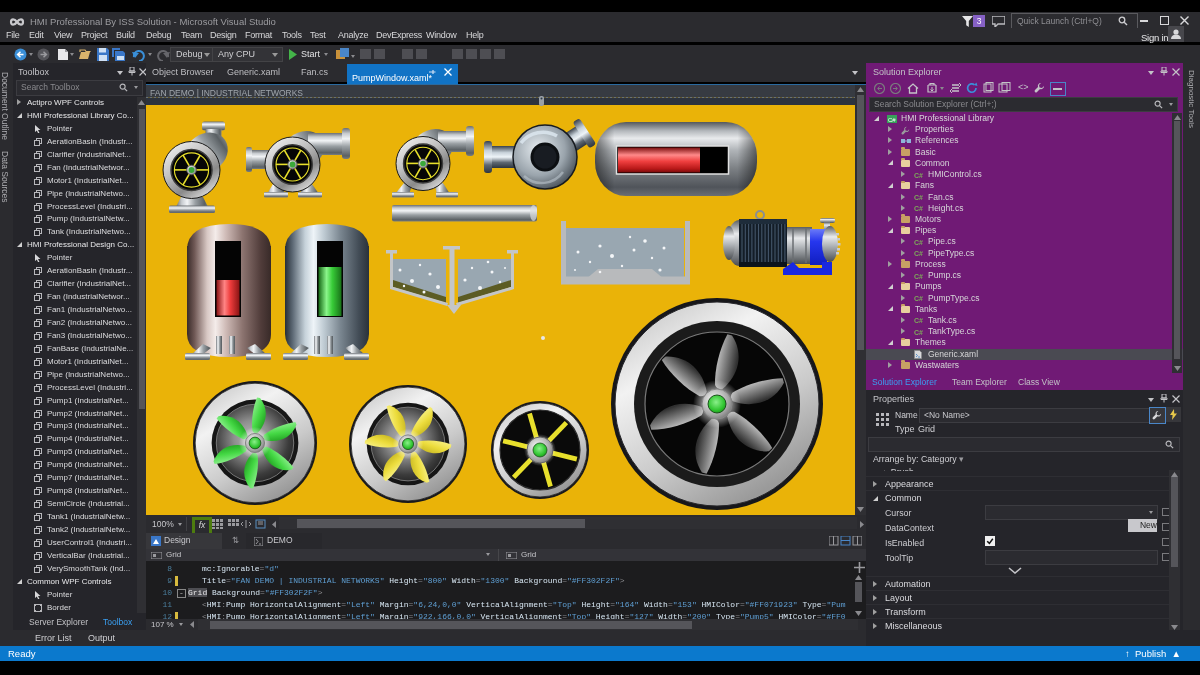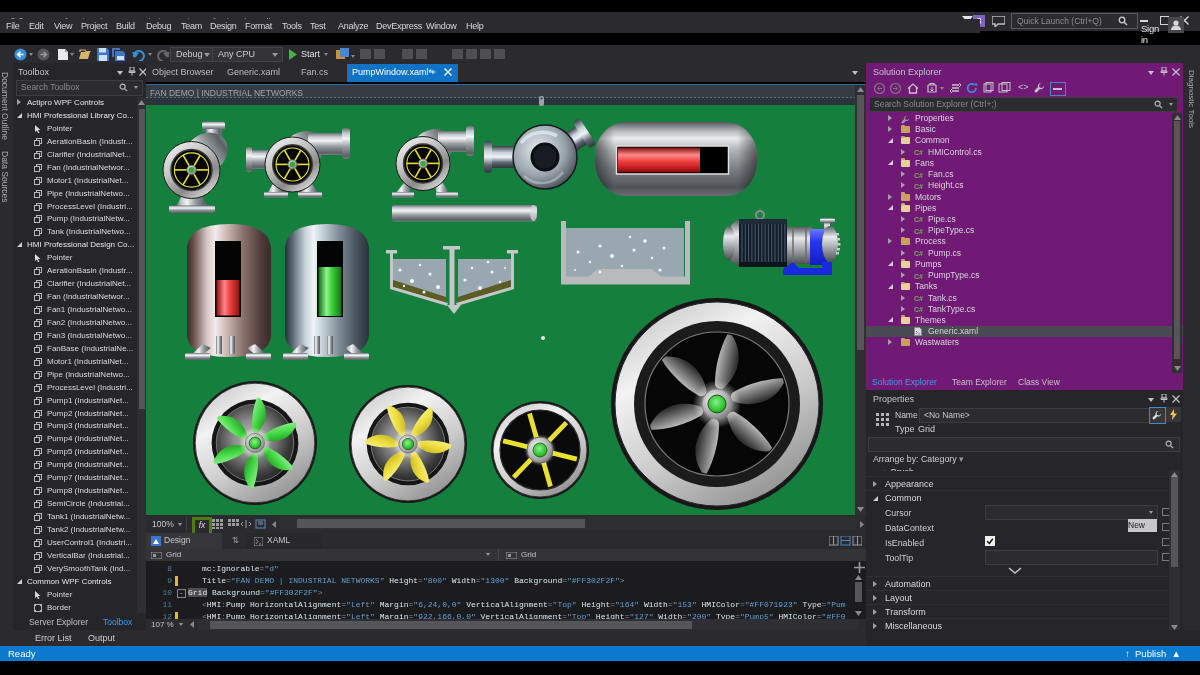--- a/index.html
+++ b/index.html
@@ -1,20 +1,20 @@
 <!DOCTYPE html>
 <html><head>
 <meta charset="utf-8">
 <style>
   html,body{margin:0;padding:0;background:#000;}
   #app{position:relative;width:1200px;height:675px;background:#000;overflow:hidden;
        font-family:"Liberation Sans",sans-serif;-webkit-font-smoothing:antialiased;}
   .abs{position:absolute;}
   .titlebar{left:0;top:12px;width:1200px;height:19px;background:#2b2b2f;color:#9c9ca0;}
-  .menubar{left:0;top:19px;width:980px;height:14px;background:#2b2b2f;color:#d8d8da;font-size:9px;letter-spacing:-0.25px;}
+  .menubar{left:0;top:28px;width:1200px;height:14px;background:#2b2b2f;color:#d8d8da;font-size:9px;letter-spacing:-0.25px;}
   .menubar span{position:absolute;top:2px;}
   .toolbar{left:0;top:45px;width:1200px;height:19px;background:#2b2b2f;}
   .combo{position:absolute;top:2px;height:13px;background:#333337;border:1px solid #434346;
          color:#cfcfd2;font-size:9px;line-height:13px;padding-left:5px;}
   .combo:after{content:"";position:absolute;right:4px;top:5px;border:3px solid transparent;border-top:4px solid #999;}
   .statusbar{left:0;top:646px;width:1200px;height:15px;background:#0b79cd;color:#fff;font-size:9.5px;}
   .errorrow{left:0;top:630px;width:866px;height:16px;background:#2b2b2f;color:#cfcfd2;font-size:9px;}
   .leftstrip{left:0;top:63px;width:13px;height:567px;background:#2b2b2f;color:#ababaf;}
   .vtext{position:absolute;font-size:8.5px;white-space:nowrap;transform-origin:0 0;transform:rotate(90deg);}
   
@@ -28,22 +28,22 @@
   .tbi .tx{position:absolute;left:34px;top:0;}
   .tbh{position:relative;height:12.95px;line-height:12.95px;white-space:nowrap;color:#e8e8ea;}
   .tbh .tx{position:absolute;left:14px;top:0;}
   .arr-c{position:absolute;left:4px;top:3px;width:0;height:0;border-bottom:5px solid #d0d0d0;border-left:5px solid transparent;}
   .arr-e{position:absolute;left:4px;top:2px;width:0;height:0;border-left:4px solid #a0a0a0;border-top:3.5px solid transparent;border-bottom:3.5px solid transparent;}
   .sb{position:absolute;background:#2f2f33;}
   .sb .th{position:absolute;background:#55555a;}
   
   .tabwell{left:146px;top:63px;width:720px;height:19px;background:#2b2b2f;color:#bdbdc1;font-size:9px;}
   .dtab{position:absolute;top:1px;height:16px;line-height:16px;}
-  .atab{position:absolute;top:1px;height:18px;line-height:16px;background:#1173c5;color:#fff;padding:0 5px;}
-  .design{left:146px;top:85px;width:709px;height:430px;background:#15803d;overflow:hidden;}
+  .atab{position:absolute;top:1px;height:18px;line-height:16px;background:#1173c5;color:#fff;padding:6px 5px;}
+  .design{left:146px;top:85px;width:709px;height:430px;background:#eab308;overflow:hidden;}
   .vscroll{left:855px;top:85px;width:11px;height:430px;background:#2f2f33;}
   .zoomrow{left:146px;top:515px;width:720px;height:18px;background:#2b2b2f;color:#c8c8cc;font-size:8.5px;}
   .dxrow{left:146px;top:533px;width:720px;height:16px;background:#2b2b2f;color:#c8c8cc;font-size:8.5px;}
   .crumbrow{left:146px;top:549px;width:720px;height:12px;background:#333338;color:#c8c8cc;font-size:8px;}
   .coderow{left:146px;top:561px;width:720px;height:58px;background:#1c1c1e;font-family:"Liberation Mono",monospace;font-size:8px;}
   .codeline{position:absolute;left:0;height:12px;line-height:12px;white-space:nowrap;}
   .lnum{position:absolute;width:26px;text-align:right;color:#4b7f9e;}
   .codebot{left:146px;top:619px;width:720px;height:11px;background:#2b2b2f;color:#c8c8cc;font-size:8px;}
   
   .solx{left:866px;top:63px;width:317px;height:327px;background:#701a75;}
@@ -965,21 +965,21 @@
           <path d="M2 8 L5 3 L8 8z" fill="#fff"></path>
         </svg>
       <span class="abs" style="left:18px;top:2px;">Design</span>
     </div>
     <span class="abs" style="left:86px;top:2px;color:#9a9a9e;">⇅</span>
     <div class="abs" style="left:100px;top:0;width:76px;height:16px;background:#28282c;">
       <svg class="abs" style="left:8px;top:4px" width="9" height="9" viewBox="0 0 9 9">
           <rect x="0" y="0" width="9" height="9" fill="none" stroke="#9a9a9e"></rect>
           <path d="M2 2 L4 4.5 L2 7 M5 7 h2" stroke="#9a9a9e" fill="none"></path>
         </svg>
-      <span class="abs" style="left:21px;top:2px;">XAML</span>
+      <span class="abs" style="left:21px;top:2px;">DEMO</span>
     </div>
     <svg class="abs" style="left:683px;top:3px" width="33" height="10" viewBox="0 0 33 10">
       <rect x="0" y="0" width="9" height="9" fill="none" stroke="#9a9a9e"></rect>
         <path d="M4.5 0 v9" stroke="#9a9a9e"></path>
       <rect x="12" y="0" width="9" height="9" fill="none" stroke="#4a86c8"></rect>
         <path d="M12 4.5 h9" stroke="#4a86c8"></path>
       <rect x="24" y="0" width="9" height="9" fill="none" stroke="#9a9a9e"></rect>
         <path d="M28.5 0 v9" stroke="#9a9a9e"></path>
     </svg>
   </div>
@@ -1098,25 +1098,42 @@
         <div class="abs" style="left:184px;top:2px;width:14px;height:12px;border:1px solid #4a86c8;">
           <div class="abs" style="left:2px;top:5px;width:9px;height:2px;background:#c3c3c7;"></div>
         </div>
       </div>
       <div class="abs" style="left:3px;top:34px;width:303px;height:13px;background:#2b2b30;border:1px solid #3c3c41;color:#8a8a8e;font-size:8.5px;line-height:13px;padding-left:4px;">Search Solution Explorer (Ctrl+;)<svg class="abs" style="right:14px;top:2px" width="9" height="9" viewBox="0 0 10 10">
           <circle cx="4" cy="4" r="2.8" fill="none" stroke="#b8b8bc" stroke-width="1.3"></circle>
           <path d="M6.2 6.2 L9 9" stroke="#b8b8bc" stroke-width="1.4"></path>
         </svg><div class="abs" style="right:4px;top:5px;border:2.5px solid transparent;border-top:3.5px solid #9a9a9e;"></div></div>
       <div class="abs" style="left:0;top:50px;width:317px;">
         <div class="sxi" style="">
+          <span class="arr-c" style="left:8px;top:2.5px;"></span>
+          <svg class="abs" style="left:21px;top:2px" width="10" height="8" viewBox="0 0 10 8">
+            <rect x="0" y="0" width="10" height="8" fill="#37a05a"></rect>
+            <text x="1" y="6.5" font-size="6" fill="#fff">C#</text>
+          </svg>
+          <span class="tx" style="left:35px">HMI Professional Library</span>
+        </div>
+        <div class="sxi" style="">
           <span class="arr-e" style="left:22px;top:2px;"></span>
           <svg class="abs" style="left:35px;top:2px" width="9" height="9" viewBox="0 0 11 11">
             <path d="M7 1 a3 3 0 0 0 -3 4 L1 8 a1.4 1.4 0 0 0 2 2 L6 7 a3 3 0 0 0 4 -3 L8 6 L5.5 5.5 L5 3z" fill="#9a9a9e"></path>
           </svg>
           <span class="tx" style="left:49px">Properties</span>
+        </div>
+        <div class="sxi" style="">
+          <span class="arr-e" style="left:22px;top:2px;"></span>
+          <svg class="abs" style="left:35px;top:2px" width="10" height="8" viewBox="0 0 10 8">
+            <rect x="0" y="2" width="4" height="4" fill="#8fb4d8"></rect>
+            <rect x="6" y="2" width="4" height="4" fill="#8fb4d8"></rect>
+            <path d="M4 4 h2" stroke="#8fb4d8"></path>
+          </svg>
+          <span class="tx" style="left:49px">References</span>
         </div>
         <div class="sxi" style="">
           <span class="arr-e" style="left:22px;top:2px;"></span>
           <span class="folder" style="left:35px"></span>
           <span class="tx" style="left:49px">Basic</span>
         </div>
         <div class="sxi" style="">
           <span class="arr-c" style="left:22px;top:2.5px;"></span>
           <span class="folder" style="left:35px;background:#e8cf9e;"></span>
           <span class="tx" style="left:49px">Common</span>
@@ -1285,21 +1302,21 @@
       <div class="abs propcat" style="left:0;top:100px;width:305px;">
         <span class="arr-c" style="left:7px;top:5px;"></span>
         <span style="position:absolute;left:19px;">Common</span>
       </div>
       <span class="abs" style="left:19px;top:118px;color:#cfcfd3;font-size:8.8px;">Cursor</span>
       <div class="abs" style="left:119px;top:115px;width:171px;height:13px;background:#2b2b30;border:1px solid #3c3c41;">
         <div class="abs" style="right:4px;top:5px;border:2.5px solid transparent;border-top:3.5px solid #9a9a9e;"></div>
       </div>
       <div class="abs" style="left:296px;top:118px;width:6px;height:6px;border:1px solid #7a7a7e;"></div>
       <span class="abs" style="left:19px;top:133px;color:#cfcfd3;font-size:8.8px;">DataContext</span>
-      <div class="abs" style="left:262px;top:129px;width:29px;height:13px;background:#c8c8cc;color:#222;font-size:8.5px;text-align:left;line-height:13px;">New</div>
+      <div class="abs" style="left:262px;top:129px;width:29px;height:13px;background:#c8c8cc;color:#222;font-size:8.5px;text-align:right;line-height:13px;">New</div>
       <div class="abs" style="left:296px;top:133px;width:6px;height:6px;border:1px solid #7a7a7e;"></div>
       <span class="abs" style="left:19px;top:148px;color:#cfcfd3;font-size:8.8px;">IsEnabled</span>
       <div class="abs" style="left:119px;top:146px;width:10px;height:10px;background:#f0f0f0;">
         <svg style="display:block" width="10" height="10" viewBox="0 0 10 10">
           <path d="M2.2 5.2 L4.4 7.4 L7.8 2.8" stroke="#111" stroke-width="1.5" fill="none"></path>
         </svg>
       </div>
       <div class="abs" style="left:296px;top:148px;width:6px;height:6px;border:1px solid #7a7a7e;"></div>
       <span class="abs" style="left:19px;top:163px;color:#cfcfd3;font-size:8.8px;">ToolTip</span>
       <div class="abs" style="left:119px;top:160px;width:171px;height:13px;background:#2b2b30;border:1px solid #3c3c41;"></div>

